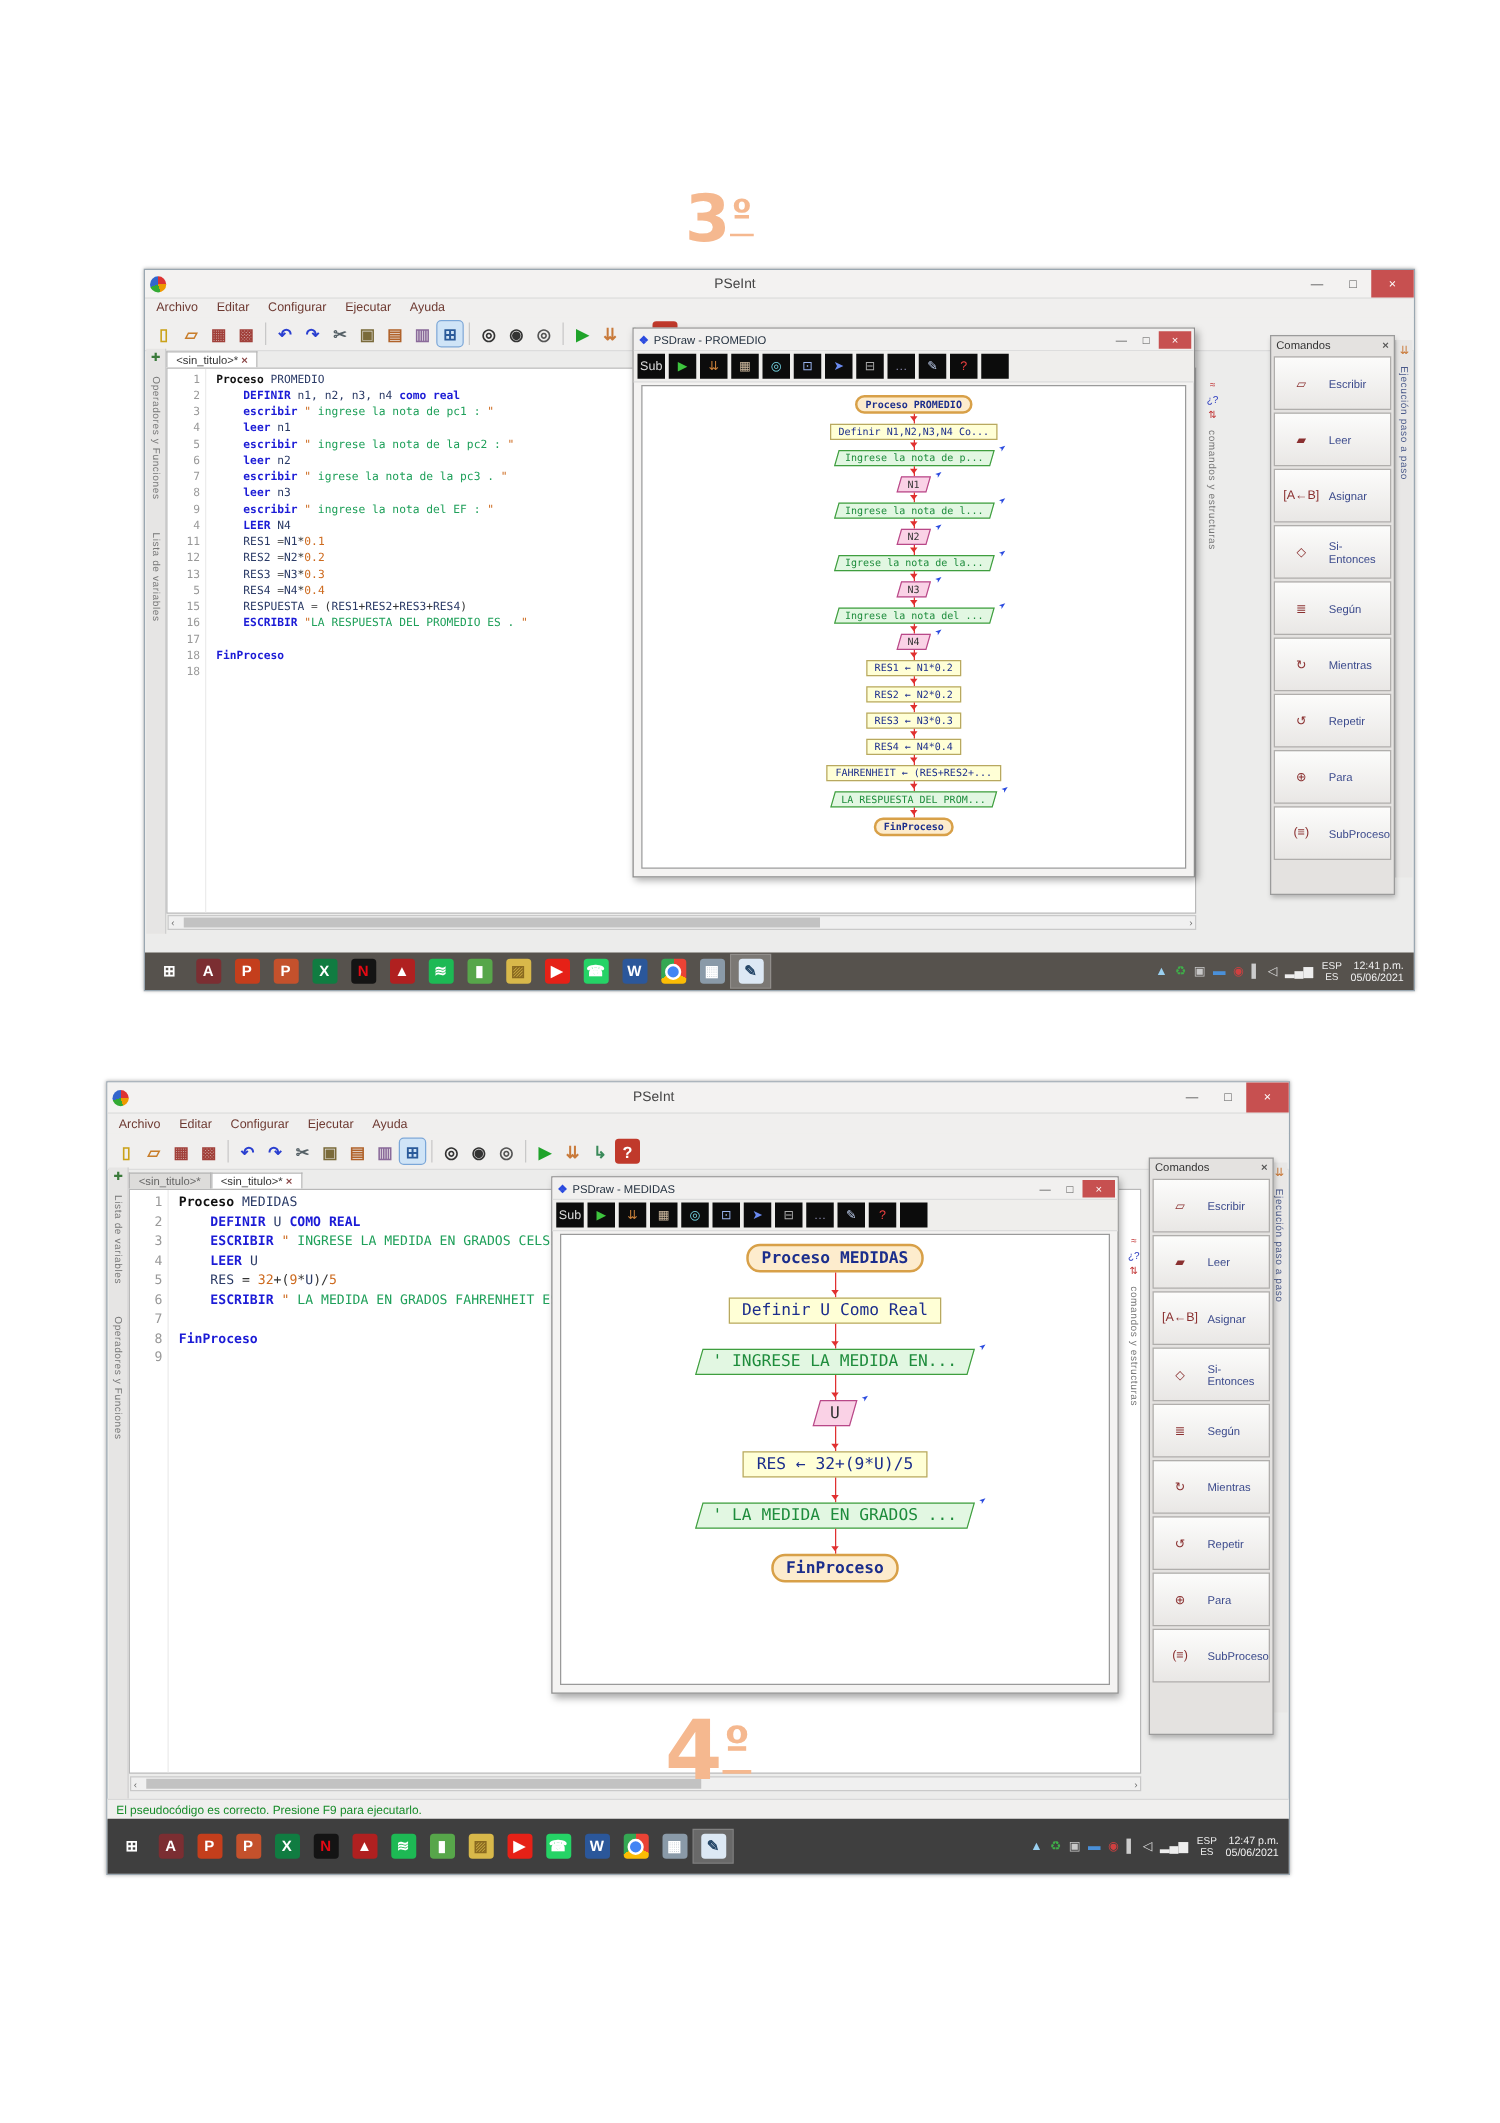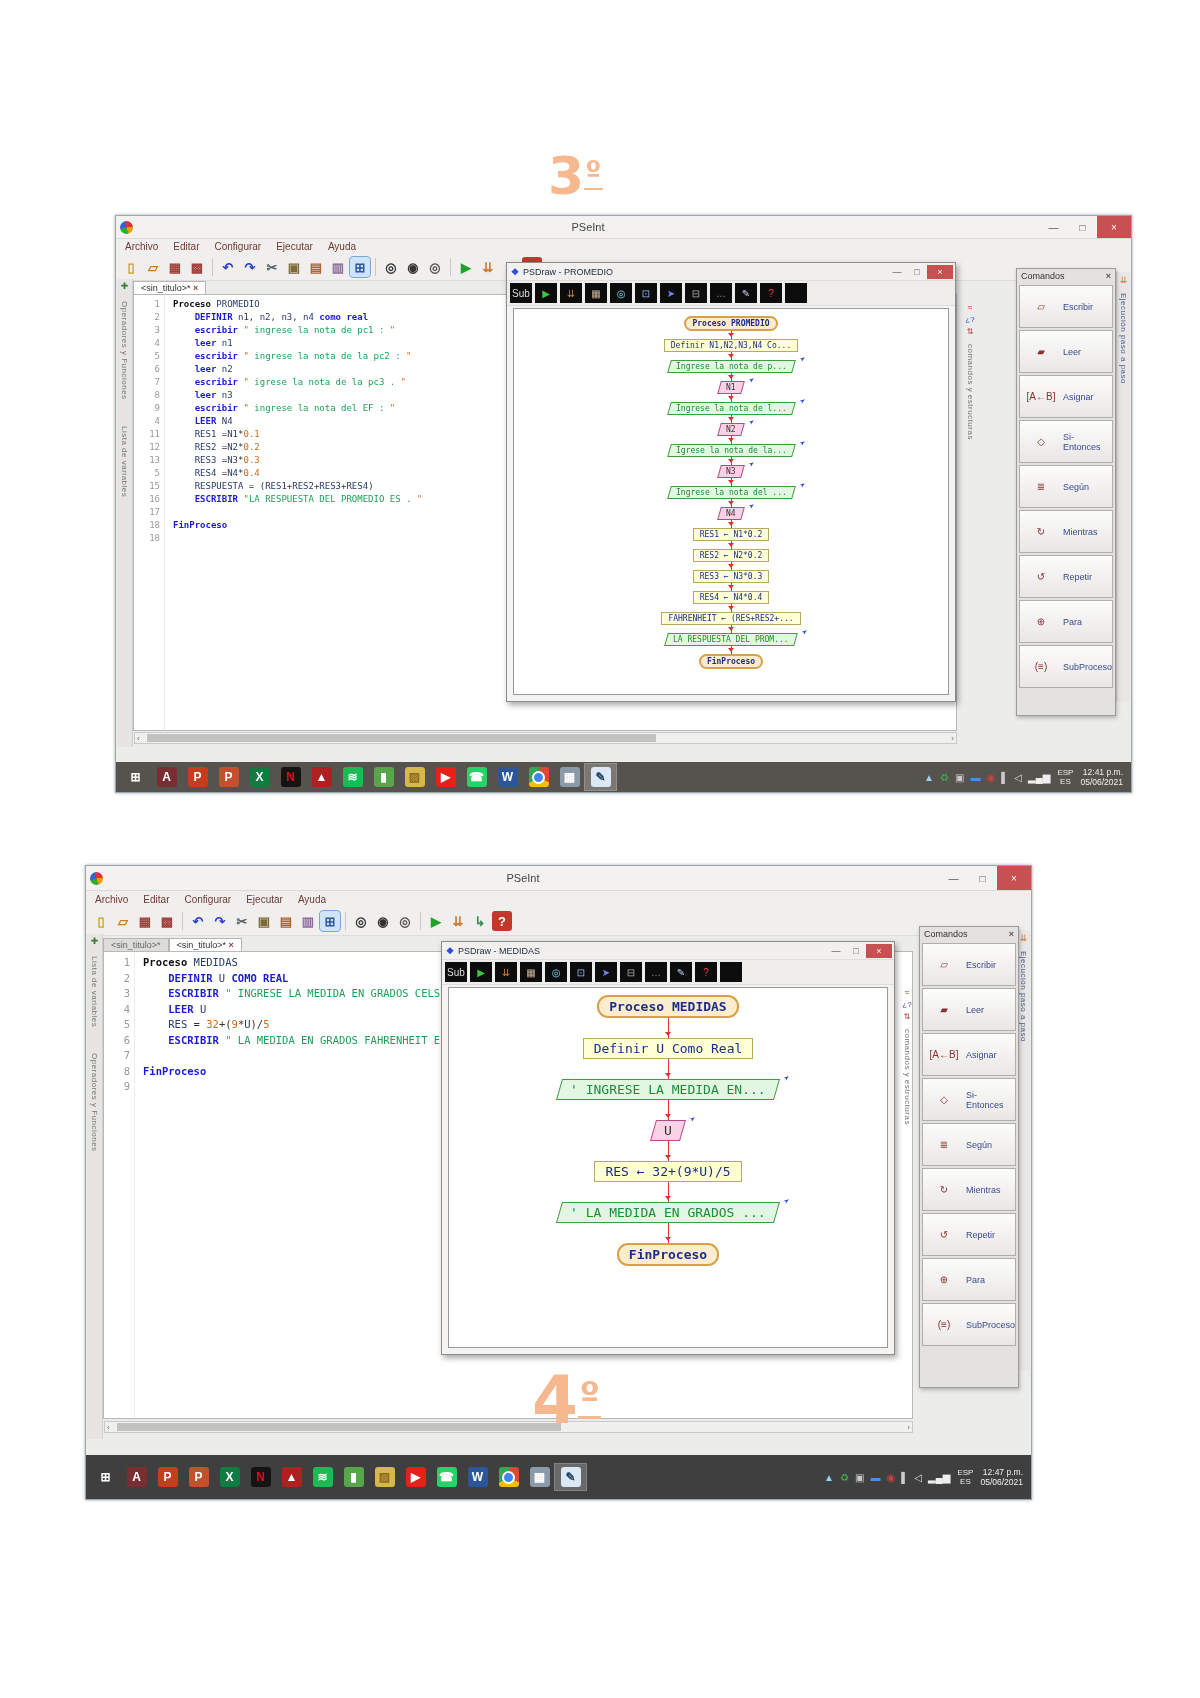--- a/index.html
+++ b/index.html
@@ -584,20 +584,23 @@
             <span>SubProceso</span>
           </div>
         </div>
     </div>
 
     <div class="rightstrip">
       <span class="r-ico">⇊</span>
       <span class="vtext">Ejecución paso a paso</span>
     </div>
 
+    <div class="statusbar">
+      <span>El pseudocódigo es correcto. Presione F9 para ejecutarlo.</span>
+    </div>
 
     <div class="taskbar">
       <div class="tb-icons">
           <span class="tb-icon">
             <span class="tile" style="background: transparent; color: rgb(255, 255, 255);">⊞</span>
           </span>
           <span class="tb-icon">
             <span class="tile" style="background: rgb(123, 46, 50); color: rgb(255, 255, 255);">A</span>
           </span>
           <span class="tb-icon">

